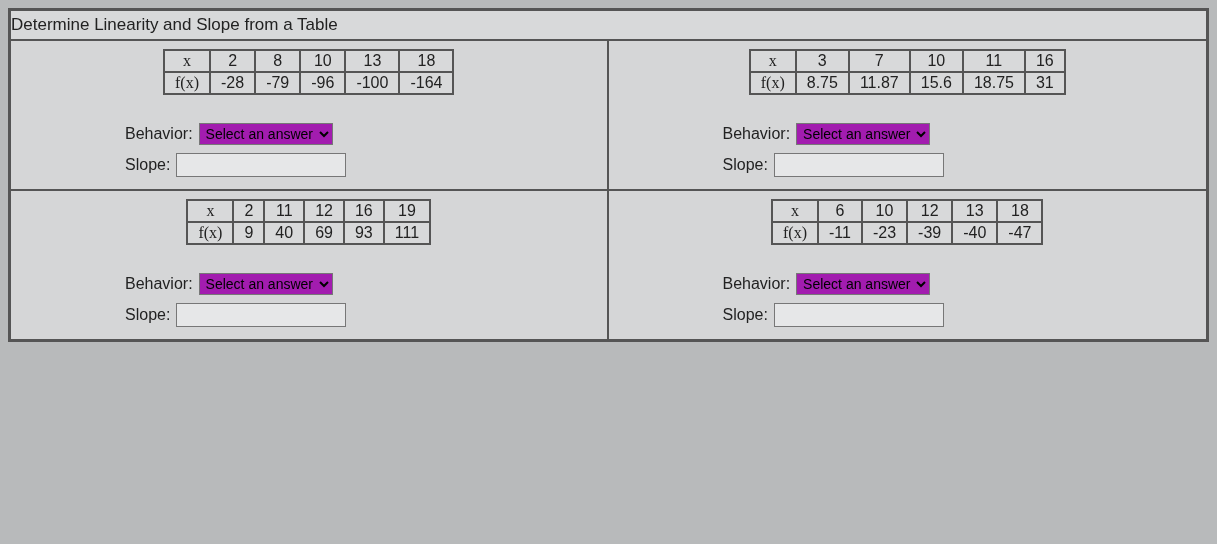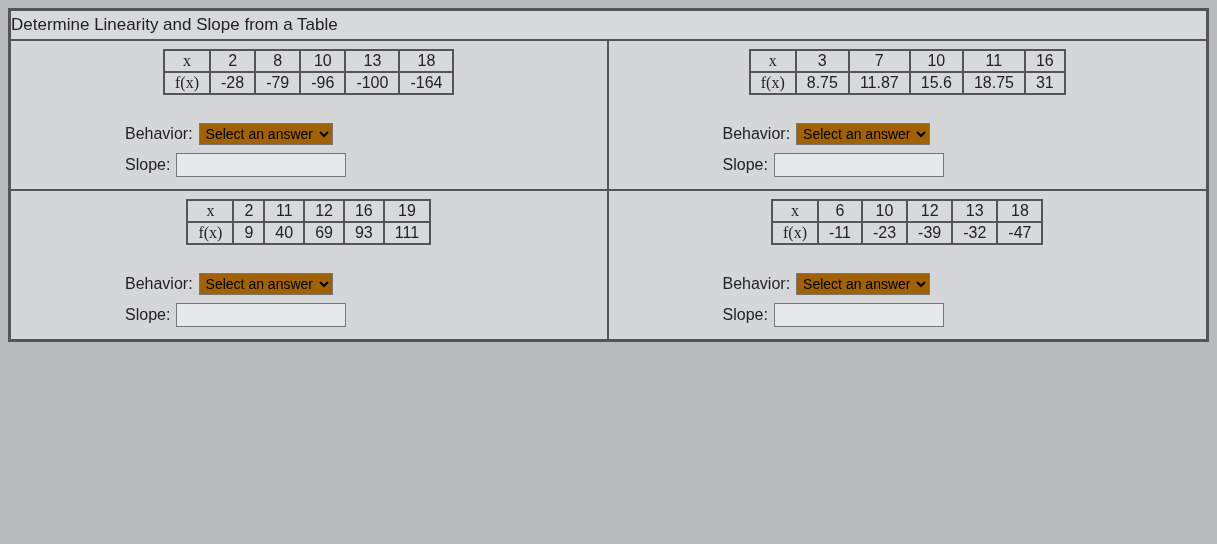--- a/index.html
+++ b/index.html
@@ -62,21 +62,21 @@
   .control-row {
     margin: 8px 0 8px 110px;
     display: flex;
     align-items: center;
     gap: 6px;
     font-size: 16px;
   }
   .control-row.slope { margin-bottom: 2px; }
   select {
     font-size: 14px;
-    background: #a16207;
+    background: #a21caf;
     border: 1px solid #777;
     padding: 1px 2px;
   }
   input[type=text] {
     width: 170px;
     height: 24px;
     border: 1px solid #777;
     background: #e6e7e8;
     padding: 2px 4px;
     font-size: 14px;
@@ -197,21 +197,21 @@
           <td>10</td>
           <td>12</td>
           <td>13</td>
           <td>18</td>
         </tr>
         <tr>
           <td class="rh">f(x)</td>
           <td>-11</td>
           <td>-23</td>
           <td>-39</td>
-          <td>-32</td>
+          <td>-40</td>
           <td>-47</td>
         </tr>
       </tbody>
         </table>
       <div class="control-row">
         <span>Behavior:</span>
         <select>
           <option>Select an answer</option>
         </select>
       </div>

